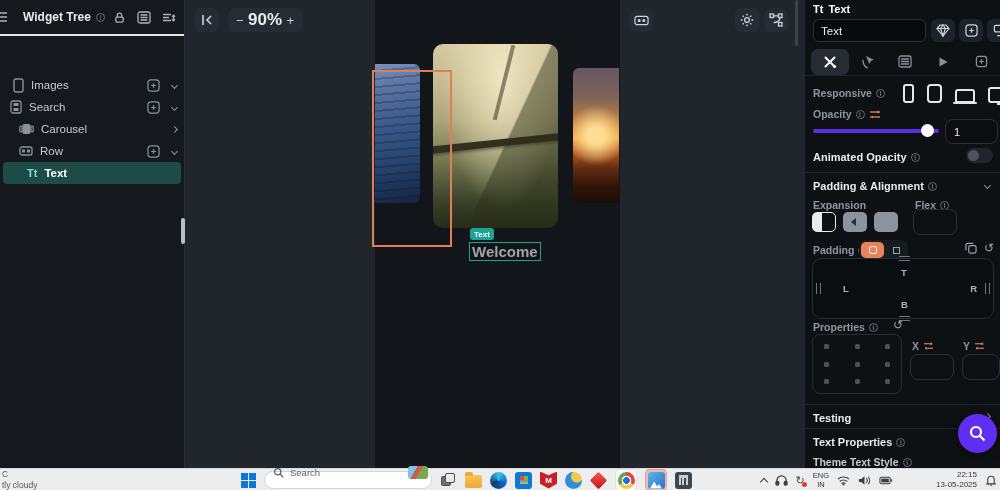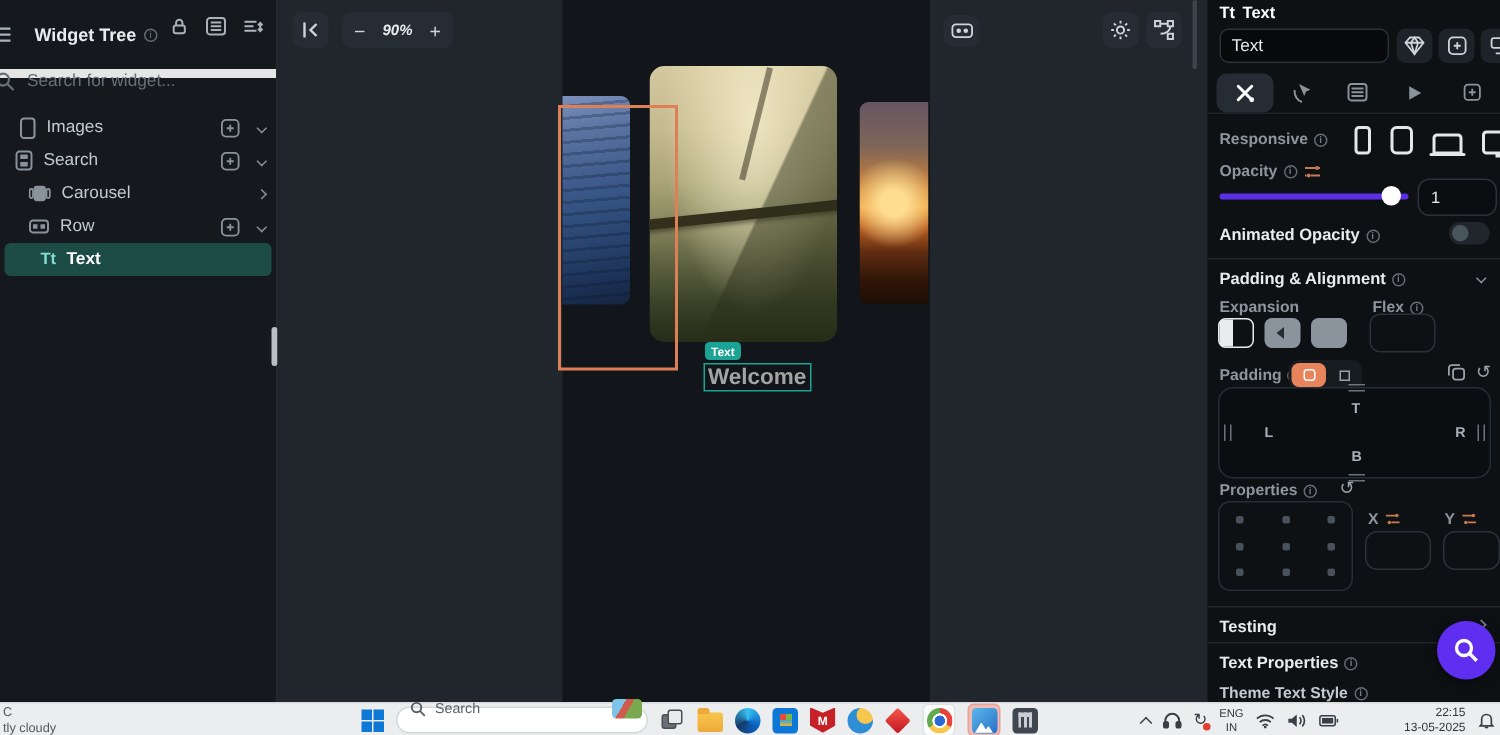--- a/index.html
+++ b/index.html
@@ -12,21 +12,21 @@
   .chev.down{transform:rotate(45deg);}
   .chev.right{transform:rotate(-45deg);}
   .info{display:inline-block;width:9px;height:9px;border:1px solid #636b73;border-radius:50%;color:#737b83;font-size:6.5px;line-height:8px;text-align:center;flex:none;}
   .info::after{content:"i";}
   .undo{color:#9aa2aa;font-size:12px;line-height:12px;}
   .undo::after{content:"\21BA";}
   svg{display:block;}
 
   
   .sidebar{position:absolute;left:0;top:0;width:185px;height:468px;background:#15191e;border-right:1px solid #272d33;}
-  .sb-header{position:absolute;left:0;top:0;width:100%;height:52px;display:flex;align-items:center;border-bottom:6px solid #e5e5e5;text-align:right;}
+  .sb-header{position:absolute;left:0;top:0;width:100%;height:36px;display:flex;align-items:center;border-bottom:2px solid #e5e5e5;text-align:right;}
   .sb-title{color:#e8ecef;font-size:12px;font-weight:bold;margin:0 5px 0 14px;}
   .sb-hicons{position:absolute;right:8px;top:11px;display:flex;gap:11px;color:#aab2ba;}
   .sb-search{position:absolute;left:0;top:40px;width:100%;height:28px;display:flex;align-items:center;color:#667078;}
   .sb-search input{background:transparent;border:none;outline:none;color:#aab2ba;font-size:11.5px;width:140px;margin-left:6px;}
   .sb-search input::placeholder{color:#667078;}
   .tree{position:absolute;left:0;top:74px;width:100%;}
   .trow{position:relative;height:22px;display:flex;align-items:center;color:#c3cad0;font-size:11.5px;}
   .trow .tlabel{margin-left:7px;}
   .ticon{color:#8a929a;display:flex;align-items:center;flex:none;}
   .i0{padding-left:13px;}.i1{padding-left:10px;}.i2{padding-left:19px;}.i3{padding-left:24px;}
@@ -37,21 +37,21 @@
   .tt::after{content:"Tt";}
   .trow.sel .tt{color:#7fe0d2;}
   .sb-scroll{position:absolute;left:181px;top:218px;width:4px;height:26px;background:#b9bfc4;border-radius:2px;}
 
   
   .canvas{position:absolute;left:185px;top:0;width:620px;height:468px;background:#21262c;overflow:hidden;}
   .phone-screen{position:absolute;left:190px;top:0;width:245px;height:468px;background:#121519;}
   .cv-btn{position:absolute;height:24px;background:#262c33;border-radius:6px;display:flex;align-items:center;justify-content:center;color:#cdd4da;}
   .zoom-pill{position:absolute;left:43px;top:8px;width:74px;height:24px;background:#262c33;border-radius:6px;display:flex;align-items:center;justify-content:space-between;padding:0 8px;color:#e8ecef;}
   .zoom-pill .zbtn{font-size:13px;color:#cdd4da;cursor:pointer;}
-  .zoom-pill .zval{font-size:10px;font-weight:bold;font-style:italic;}
+  .zoom-pill .zval{font-size:17px;font-weight:bold;}
   .img{position:absolute;overflow:hidden;}
   .img-ocean{left:190px;top:64px;width:45px;height:139px;border-radius:0 6px 6px 0;
     background:linear-gradient(168deg,#7b90bb 0%,#5a74a2 18%,#415e8e 38%,#31507e 55%,#26416b 72%,#1b3055 88%,#14253f 100%);}
   .img-ocean::after{content:"";position:absolute;inset:0;background:repeating-linear-gradient(175deg,rgba(10,20,40,0) 0 6px,rgba(10,20,40,.25) 6px 8px);}
   .img-center{left:248px;top:44px;width:125px;height:184px;border-radius:10px;
     background:radial-gradient(ellipse at 55% 18%,rgba(240,232,196,.95),rgba(240,232,196,0) 62%),
     linear-gradient(180deg,#d3c89e 0%,#c6bb90 22%,#aaa478 42%,#85855c 58%,#5d6140 72%,#3a4128 86%,#252c18 100%);}
   .img-center::before{content:"";position:absolute;left:55%;top:0;width:4px;height:42%;background:rgba(58,52,34,.55);transform:rotate(14deg);}
   .img-center::after{content:"";position:absolute;inset:0;background:linear-gradient(115deg,transparent 56%,rgba(40,45,22,.45) 57%);}
   .log{position:absolute;left:-8px;right:-4px;top:52%;height:7px;background:#332f1d;border-radius:3px;transform:rotate(-6deg);box-shadow:0 2px 3px rgba(30,30,15,.5);}
@@ -178,29 +178,20 @@
         </span>
         <span>
           <svg width="14" height="13" viewBox="0 0 14 13" stroke="#aab2ba" stroke-width="1.4" fill="none">
               <path d="M1 3.5h8M1 6.5h6M1 9.5h8"></path>
               <path d="M11.5 4.5v5M10 5.8 11.5 4.3 13 5.8M10 8.2 11.5 9.7 13 8.2"></path>
             </svg>
         </span>
       </div>
     </div>
 
-    <div class="sb-search">
-      <span style="margin-left:-4px">
-        <svg width="14" height="14" viewBox="0 0 14 14" stroke="#667078" stroke-width="1.5" fill="none">
-            <circle cx="6" cy="6" r="4"></circle>
-            <path d="M9 9l4 4"></path>
-          </svg>
-      </span>
-      <input placeholder="Search for widget..." style="">
-    </div>
 
     <div class="tree">
       <div class="trow i0">
         <span class="ticon">
           <svg width="11" height="15" viewBox="0 0 11 15" stroke="#8a929a" stroke-width="1.4" fill="none">
               <rect x="1" y="1" width="9" height="13" rx="2"></rect>
             </svg>
         </span>
         <span class="tlabel">Images</span>
         <span class="right-icons">

